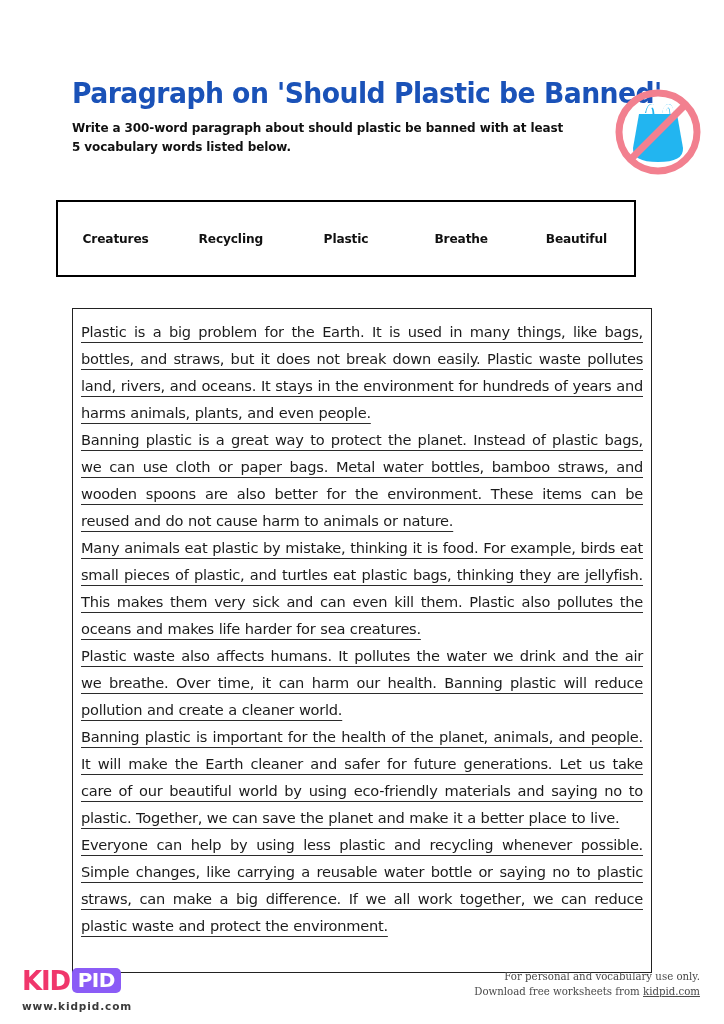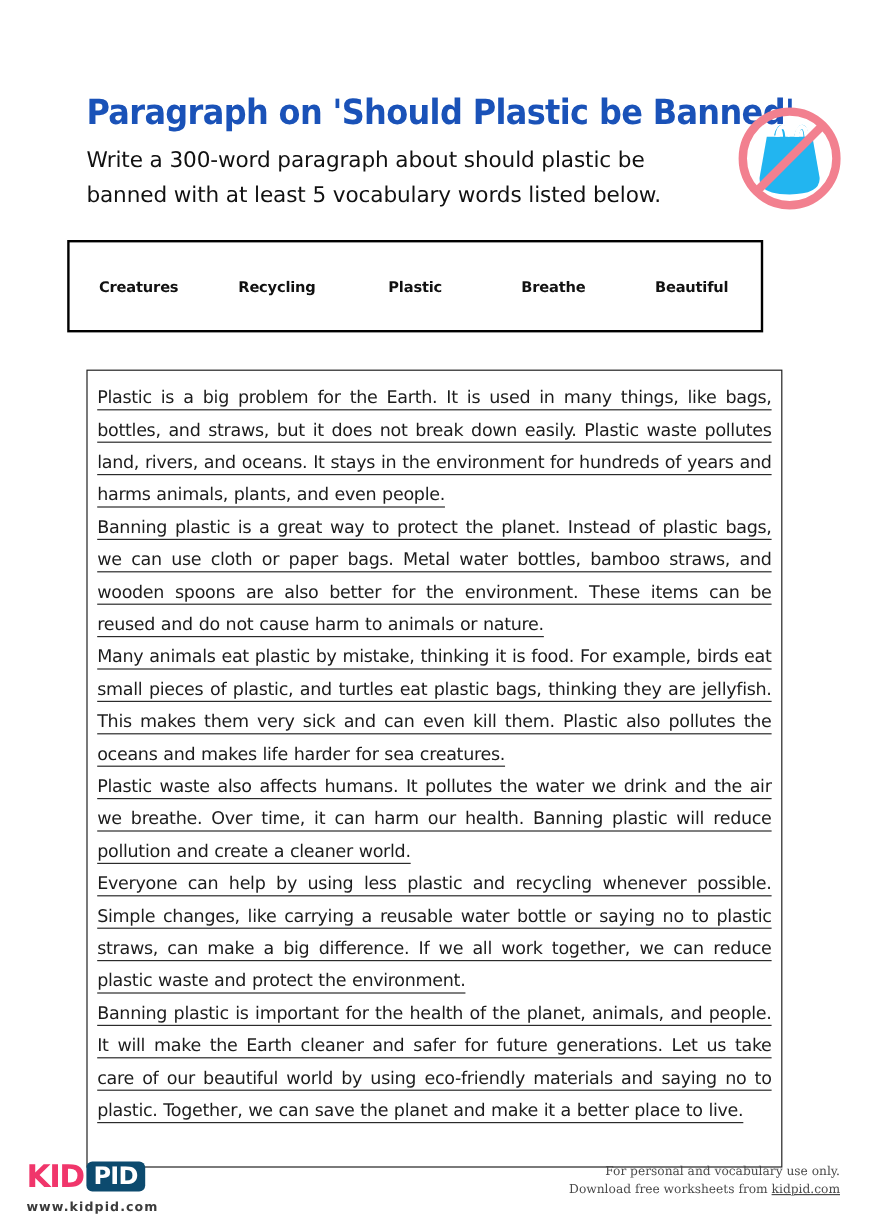--- a/index.html
+++ b/index.html
@@ -30,22 +30,22 @@
     color: #1a52b8;
     letter-spacing: -0.6px;
     line-height: 1.1;
     margin: 0;
     white-space: nowrap;
     transform: scaleX(0.92);
     transform-origin: left center;
   }
   .worksheet-subtitle {
     font-family: "DejaVu Sans", sans-serif;
-    font-size: 18px;
-    font-weight: normal;
+    font-size: 12px;
+    font-weight: bold;
     color: #111111;
     line-height: 1.62;
     margin: 9px 0 0 0;
     width: 495px;
     letter-spacing: -0.1px;
   }
 
   
   .no-plastic-badge {
     position: absolute;
@@ -137,21 +137,21 @@
     font-weight: bold;
     color: #F0366B;
     letter-spacing: -1.2px;
     line-height: 1;
   }
   .logo-pid {
     font-family: "DejaVu Sans", sans-serif;
     font-size: 20px;
     font-weight: bold;
     color: #ffffff;
-    background: #0c4a6e;
+    background: #8b5cf6;
     border-radius: 5px;
     padding: 2px 6px 3px 6px;
     letter-spacing: -0.6px;
     line-height: 1;
     margin-left: 2px;
   }
   .logo-url {
     font-family: "DejaVu Sans", sans-serif;
     font-size: 10.5px;
     font-weight: bold;
@@ -207,22 +207,22 @@
       <div class="vocab-cell">Beautiful</div>
     </div>
   </div>
 
   <div class="answer-box">
     <div class="answer-text">
       <p>Plastic is a big problem for the Earth. It is used in many things, like bags, bottles, and straws, but it does not break down easily. Plastic waste pollutes land, rivers, and oceans. It stays in the environment for hundreds of years and harms animals, plants, and even people.</p>
       <p>Banning plastic is a great way to protect the planet. Instead of plastic bags, we can use cloth or paper bags. Metal water bottles, bamboo straws, and wooden spoons are also better for the environment. These items can be reused and do not cause harm to animals or nature.</p>
       <p>Many animals eat plastic by mistake, thinking it is food. For example, birds eat small pieces of plastic, and turtles eat plastic bags, thinking they are jellyfish. This makes them very sick and can even kill them. Plastic also pollutes the oceans and makes life harder for sea creatures.</p>
       <p>Plastic waste also affects humans. It pollutes the water we drink and the air we breathe. Over time, it can harm our health. Banning plastic will reduce pollution and create a cleaner world.</p>
+      <p>Banning plastic is important for the health of the planet, animals, and people. It will make the Earth cleaner and safer for future generations. Let us take care of our beautiful world by using eco-friendly materials and saying no to plastic. Together, we can save the planet and make it a better place to live.</p>
       <p>Everyone can help by using less plastic and recycling whenever possible. Simple changes, like carrying a reusable water bottle or saying no to plastic straws, can make a big difference. If we all work together, we can reduce plastic waste and protect the environment.</p>
-      <p>Banning plastic is important for the health of the planet, animals, and people. It will make the Earth cleaner and safer for future generations. Let us take care of our beautiful world by using eco-friendly materials and saying no to plastic. Together, we can save the planet and make it a better place to live.</p>
     </div>
   </div>
 
   <div class="footer-logo">
     <div class="logo-wordmark">
       <span class="logo-kid">KID</span>
       <span class="logo-pid">PID</span>
     </div>
     <div class="logo-url">www.kidpid.com</div>
   </div>

